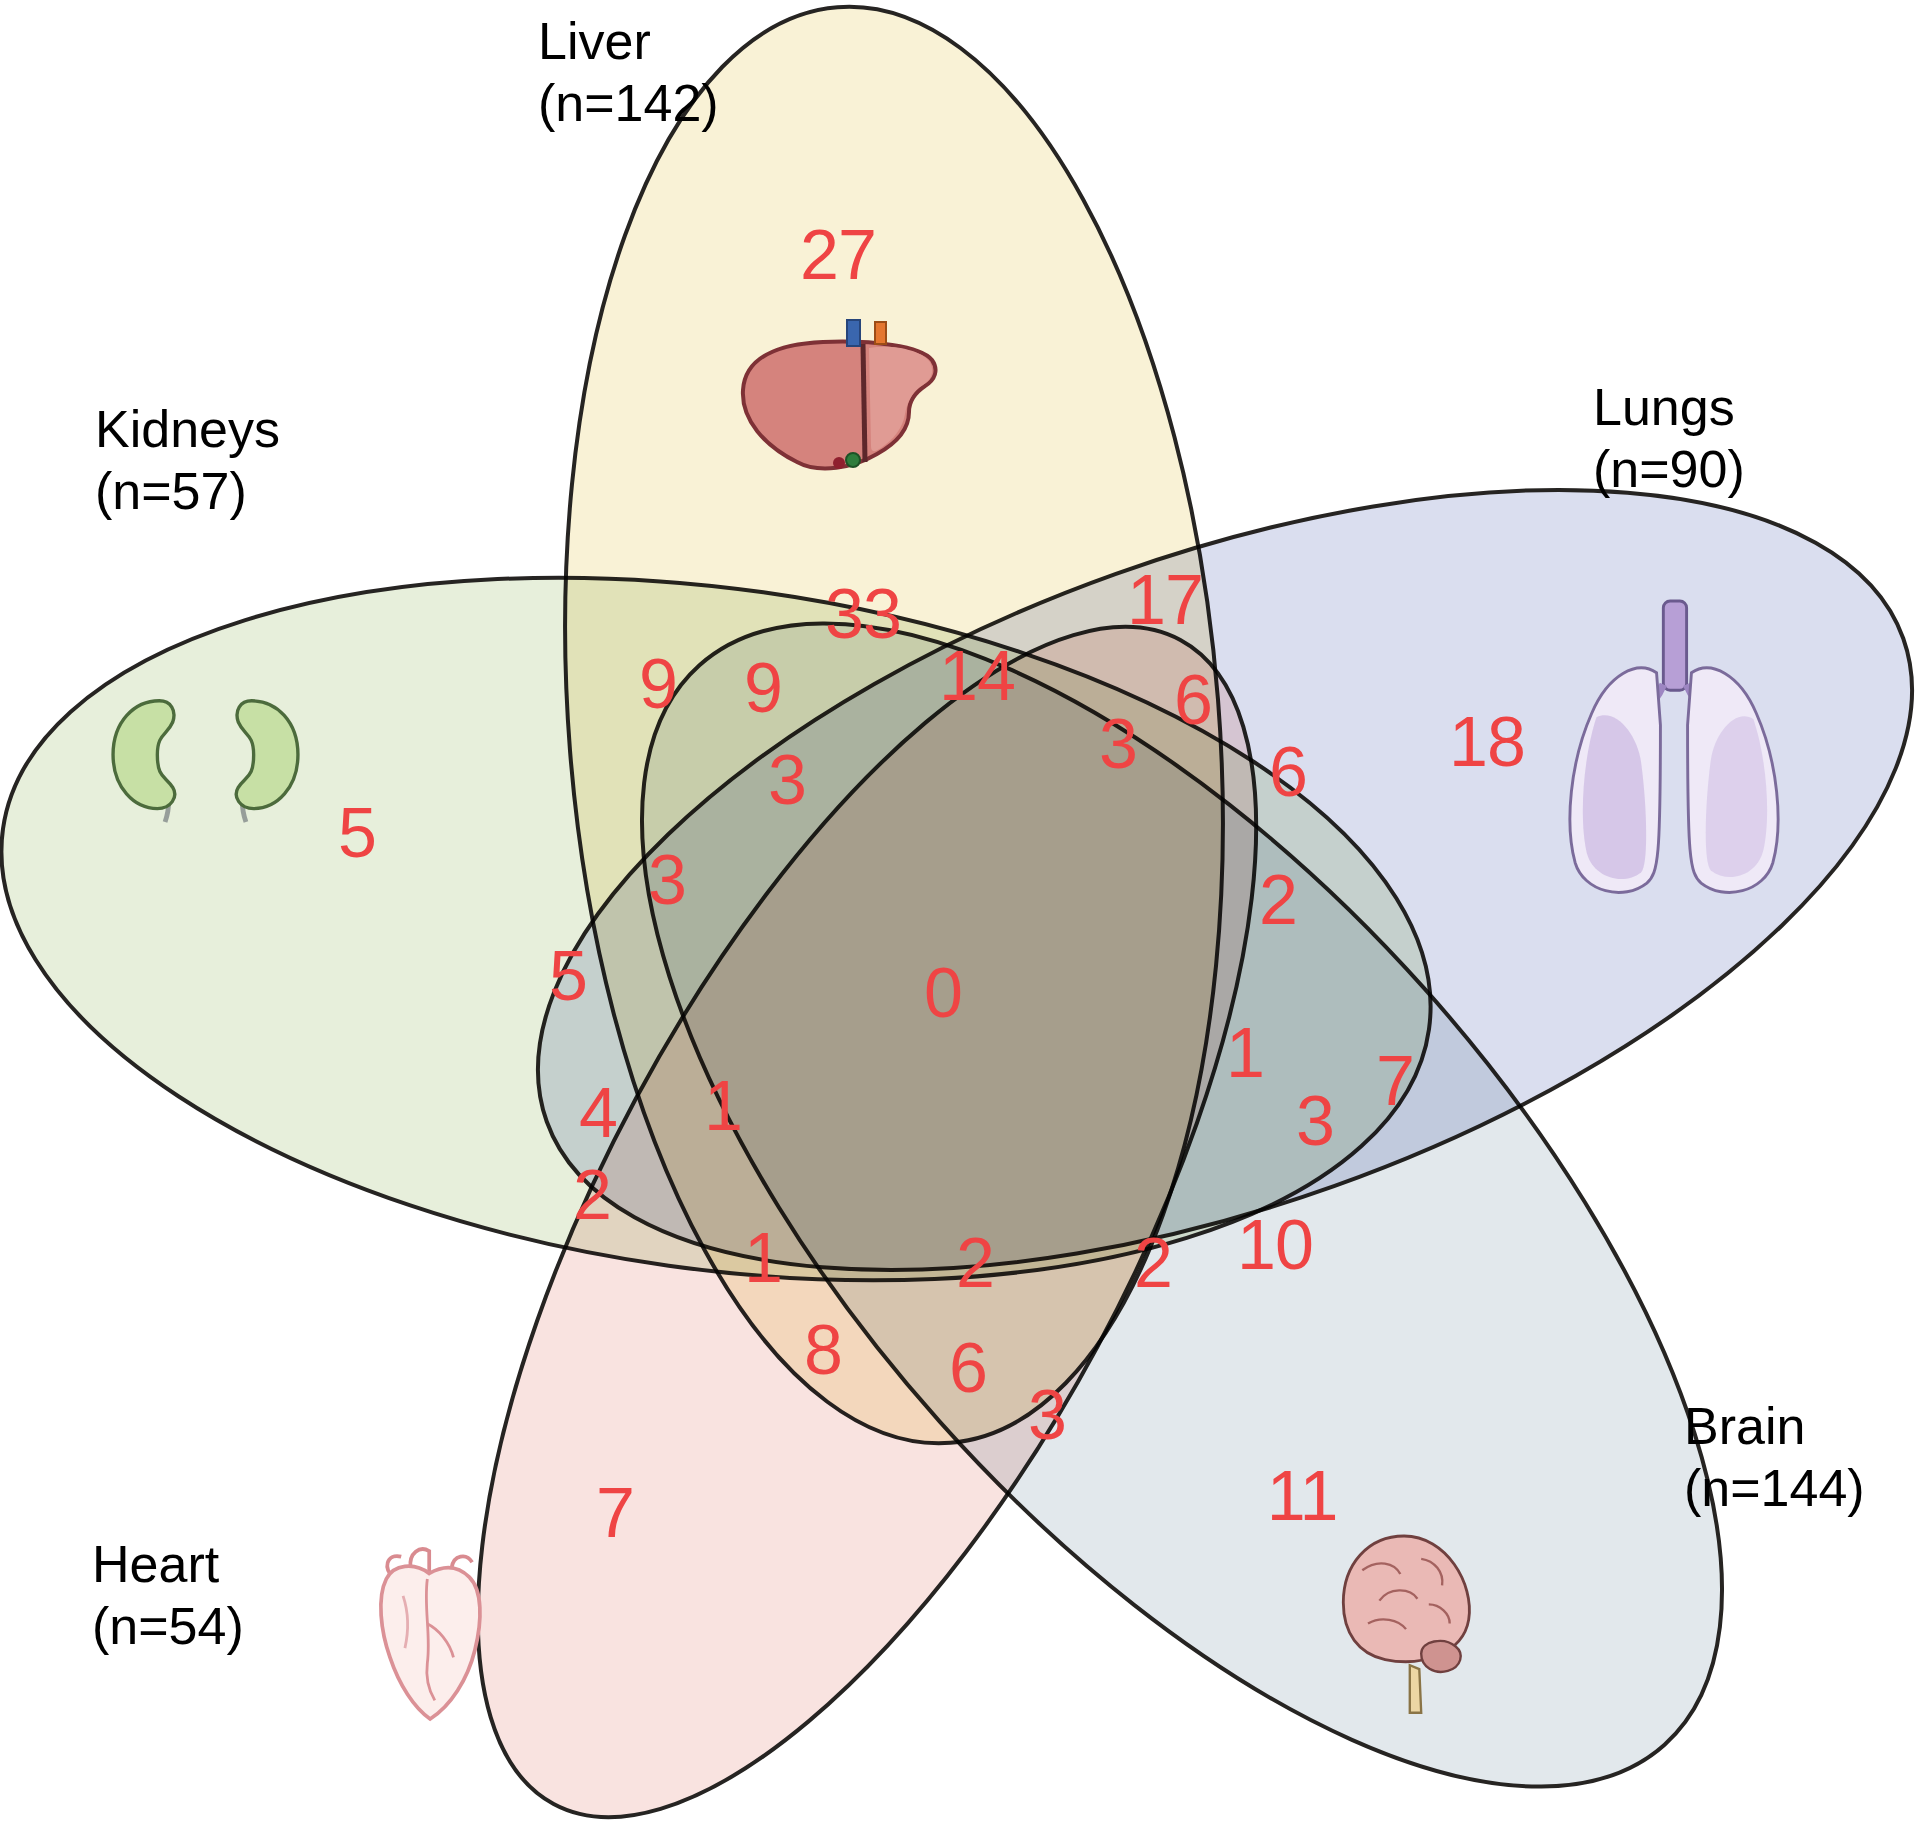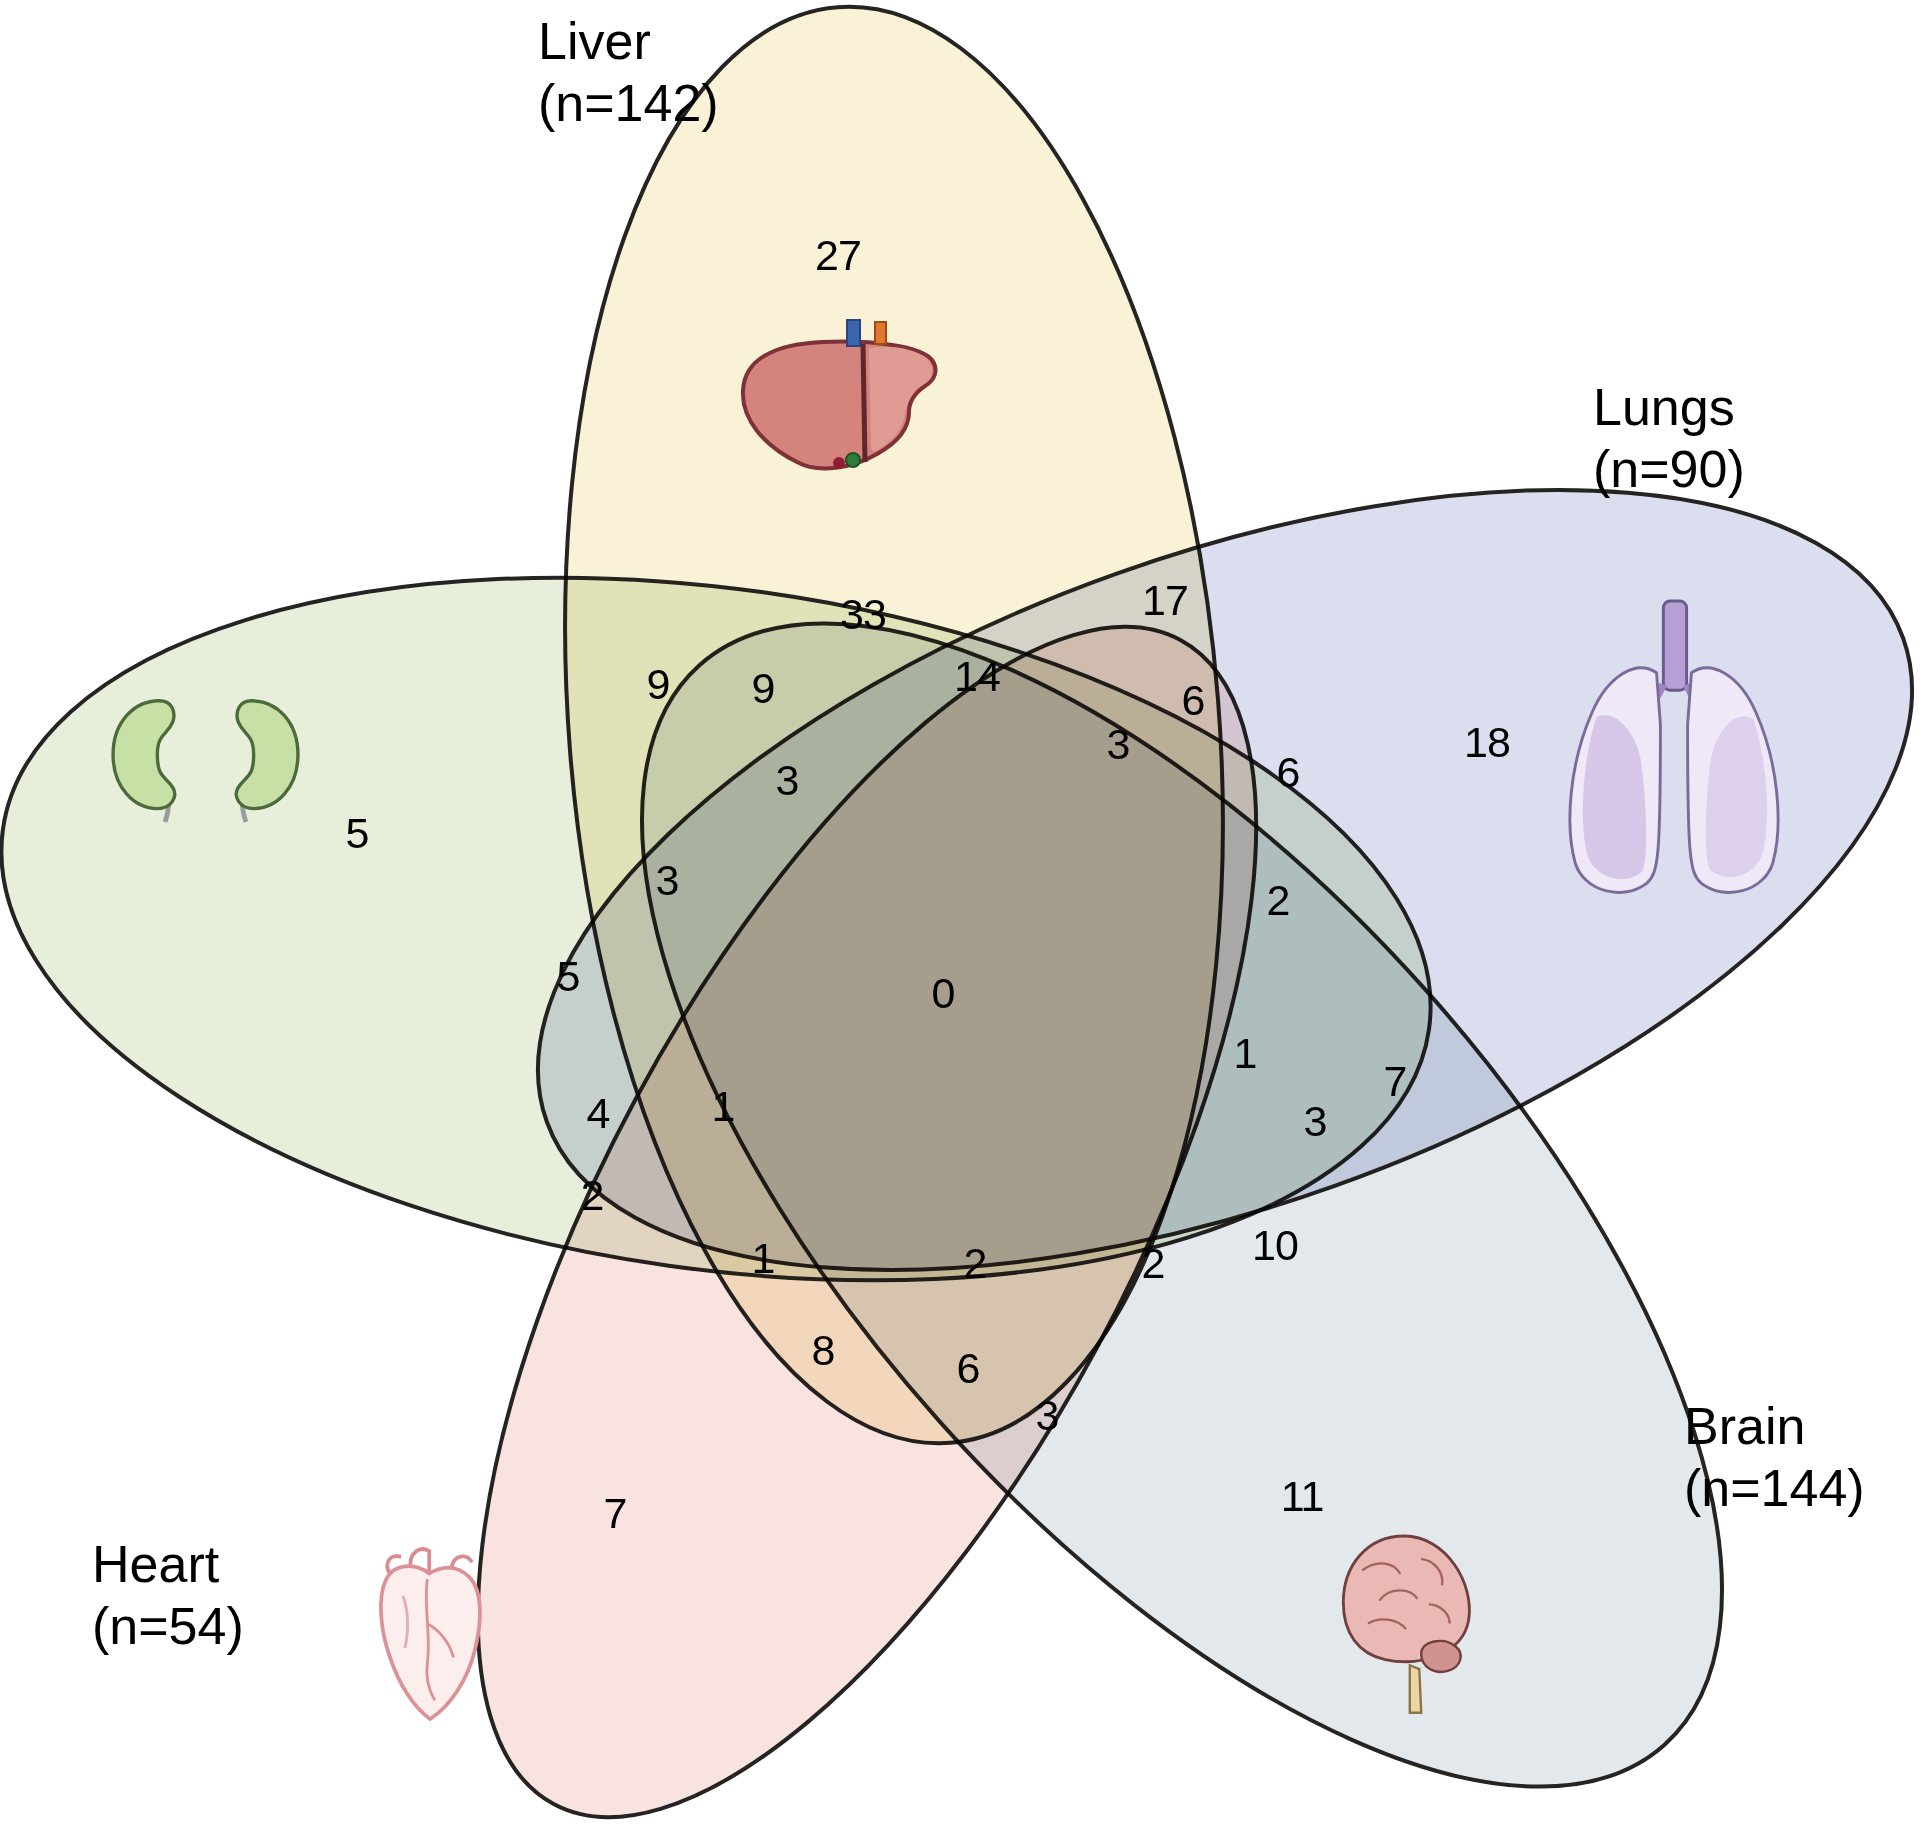--- a/index.html
+++ b/index.html
@@ -1,21 +1,21 @@
 <!DOCTYPE html>
 <html><head>
 <meta charset="utf-8">
 <style>
   html,body{margin:0;padding:0;background:#ffffff;}
   body{width:1920px;height:1842px;overflow:hidden;font-family:"Liberation Sans",sans-serif;}
   .stage{position:relative;width:1920px;height:1842px;background:#ffffff;}
   svg.venn{position:absolute;left:0;top:0;isolation:isolate;}
   svg.venn ellipse{mix-blend-mode:multiply;stroke:#262422;stroke-width:4;}
   .layer{position:absolute;left:0;top:0;width:100%;height:100%;pointer-events:none;}
-  .count{position:absolute;transform:translate(-50%,-50%);font-size:43px;color:#000000;letter-spacing:-1px;}
+  .count{position:absolute;transform:translate(-50%,-50%);font-size:70px;color:#ef4444;letter-spacing:-1px;}
   .set-label{position:absolute;font-size:52px;line-height:62px;color:#000000;white-space:nowrap;}
   .organ-icon{position:absolute;}
   .organ-icon svg{width:100%;height:100%;display:block;}
 </style>
 </head>
 <body>
 
 <div class="stage">
 
   <svg class="venn" width="1920" height="1842" viewBox="0 0 1920 1842">
@@ -23,20 +23,24 @@
       <ellipse cx="716" cy="929" rx="720" ry="340" transform="rotate(8 716 929)" fill="#e7efdb"></ellipse>
       <ellipse cx="1225" cy="880" rx="720" ry="325" transform="rotate(-19.6 1225 880)" fill="#dadeef"></ellipse>
       <ellipse cx="1182" cy="1205" rx="724" ry="325" transform="rotate(48.2 1182 1205)" fill="#e2e8ec"></ellipse>
       <ellipse cx="867" cy="1222" rx="262" ry="661" transform="rotate(28.3 867 1222)" fill="#f9e3e0"></ellipse>
     </svg>
 
   <div class="layer">
     <div class="set-label" style="left: 538px; top: 10px;">
       <div>Liver</div>
       <div>(n=142)</div>
+    </div>
+    <div class="set-label" style="left: 95px; top: 398px;">
+      <div>Kidneys</div>
+      <div>(n=57)</div>
     </div>
     <div class="set-label" style="left: 1593px; top: 376px;">
       <div>Lungs</div>
       <div>(n=90)</div>
     </div>
     <div class="set-label" style="left: 92px; top: 1533px;">
       <div>Heart</div>
       <div>(n=54)</div>
     </div>
     <div class="set-label" style="left: 1684px; top: 1395px;">

